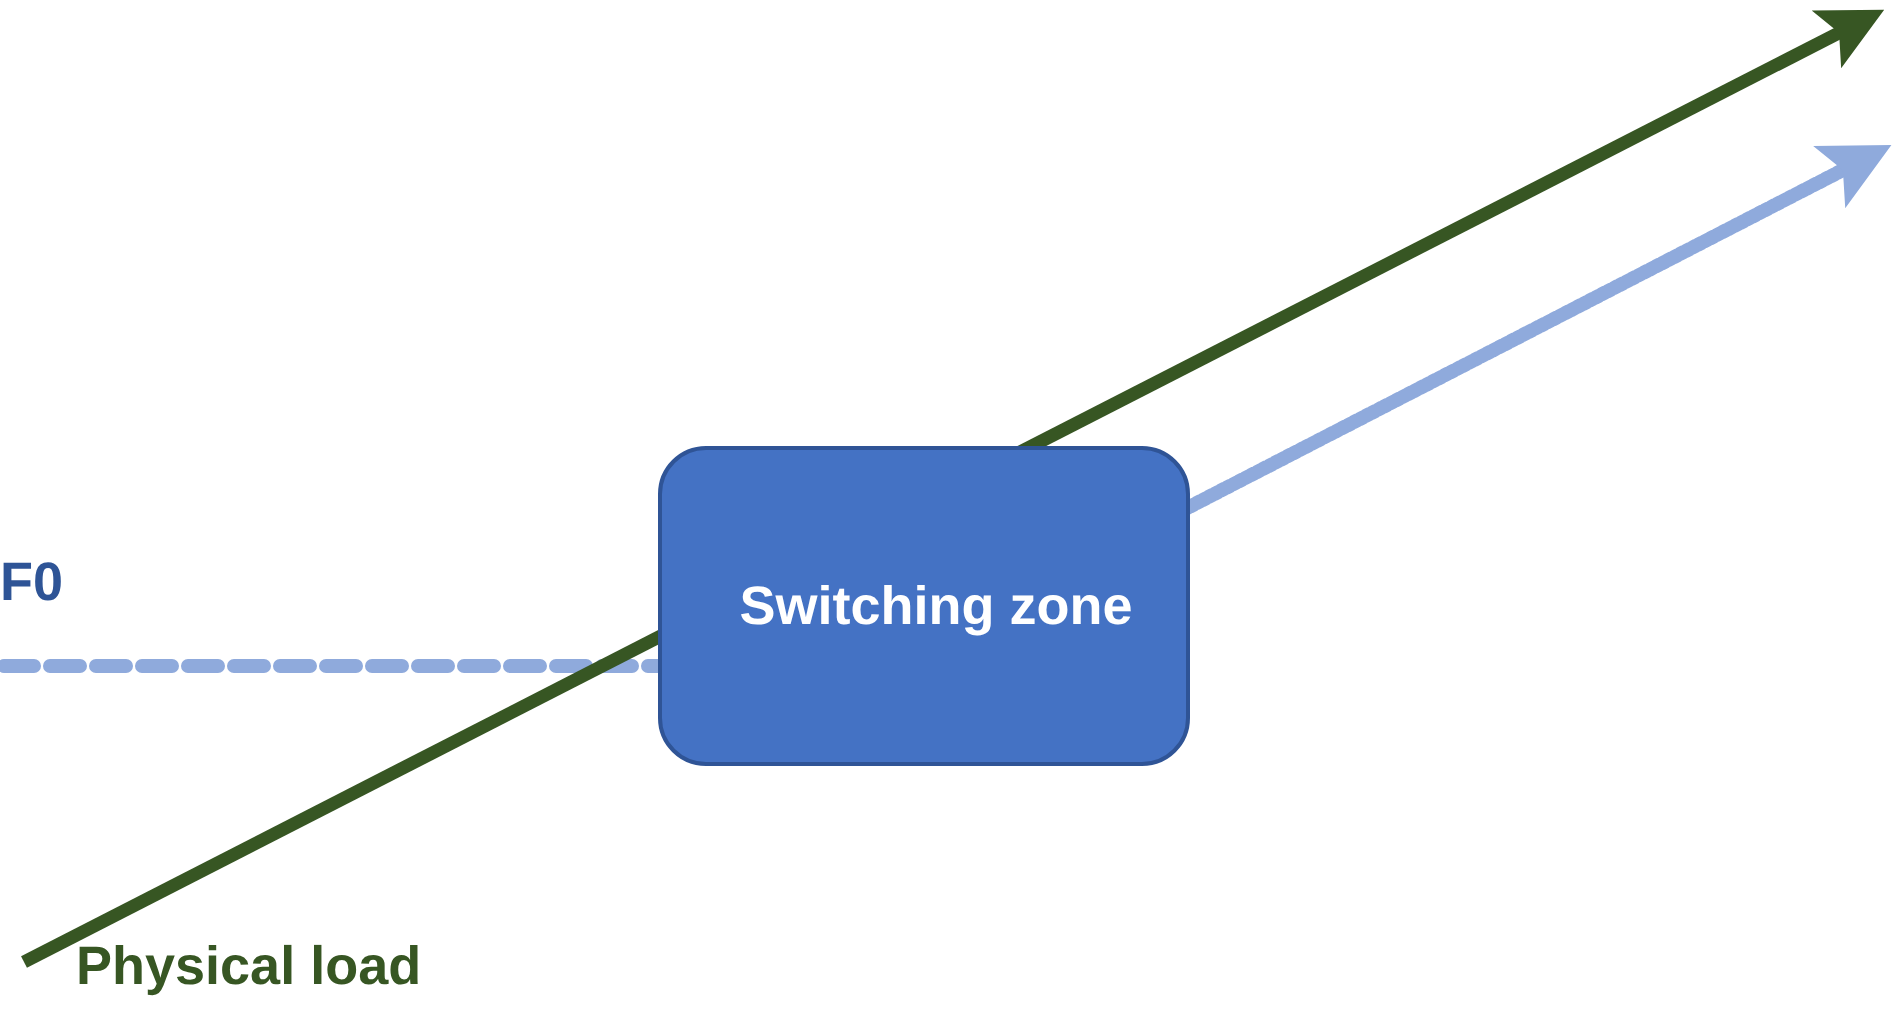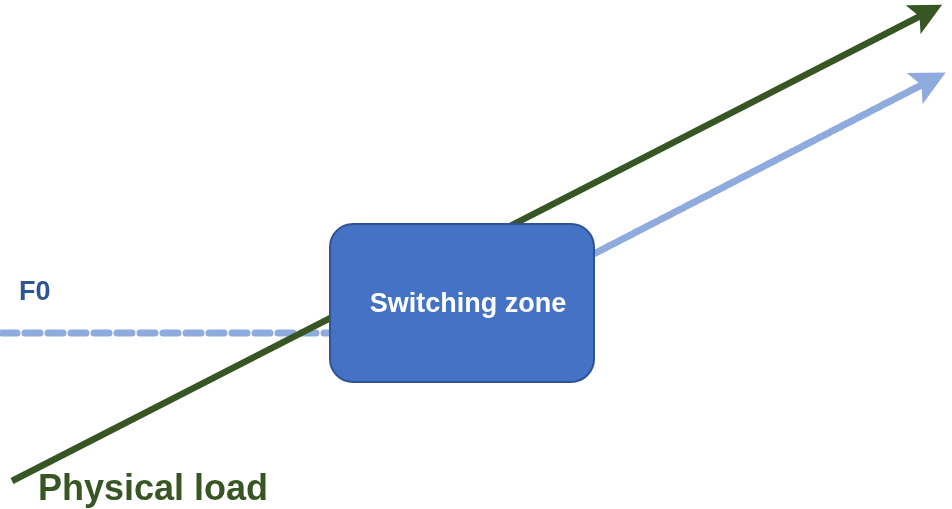--- a/index.html
+++ b/index.html
@@ -27,27 +27,26 @@
   .label-f0 {
     position: absolute;
     left: 0px;
     top: 278px;
     font-size: 27px;
     font-weight: bold;
     color: #2E5496;
     letter-spacing: 0px;
     white-space: nowrap;
     line-height: 1;
-    padding-left: 19px;
   }
   .label-physical-load {
     position: absolute;
     left: 38px;
     top: 470px;
-    font-size: 36px;
+    font-size: 27px;
     font-weight: bold;
     color: #375623;
     white-space: nowrap;
     line-height: 1;
   }
   .switch-box {
     position: absolute;
     left: 329px;
     top: 223px;
     width: 266px;

